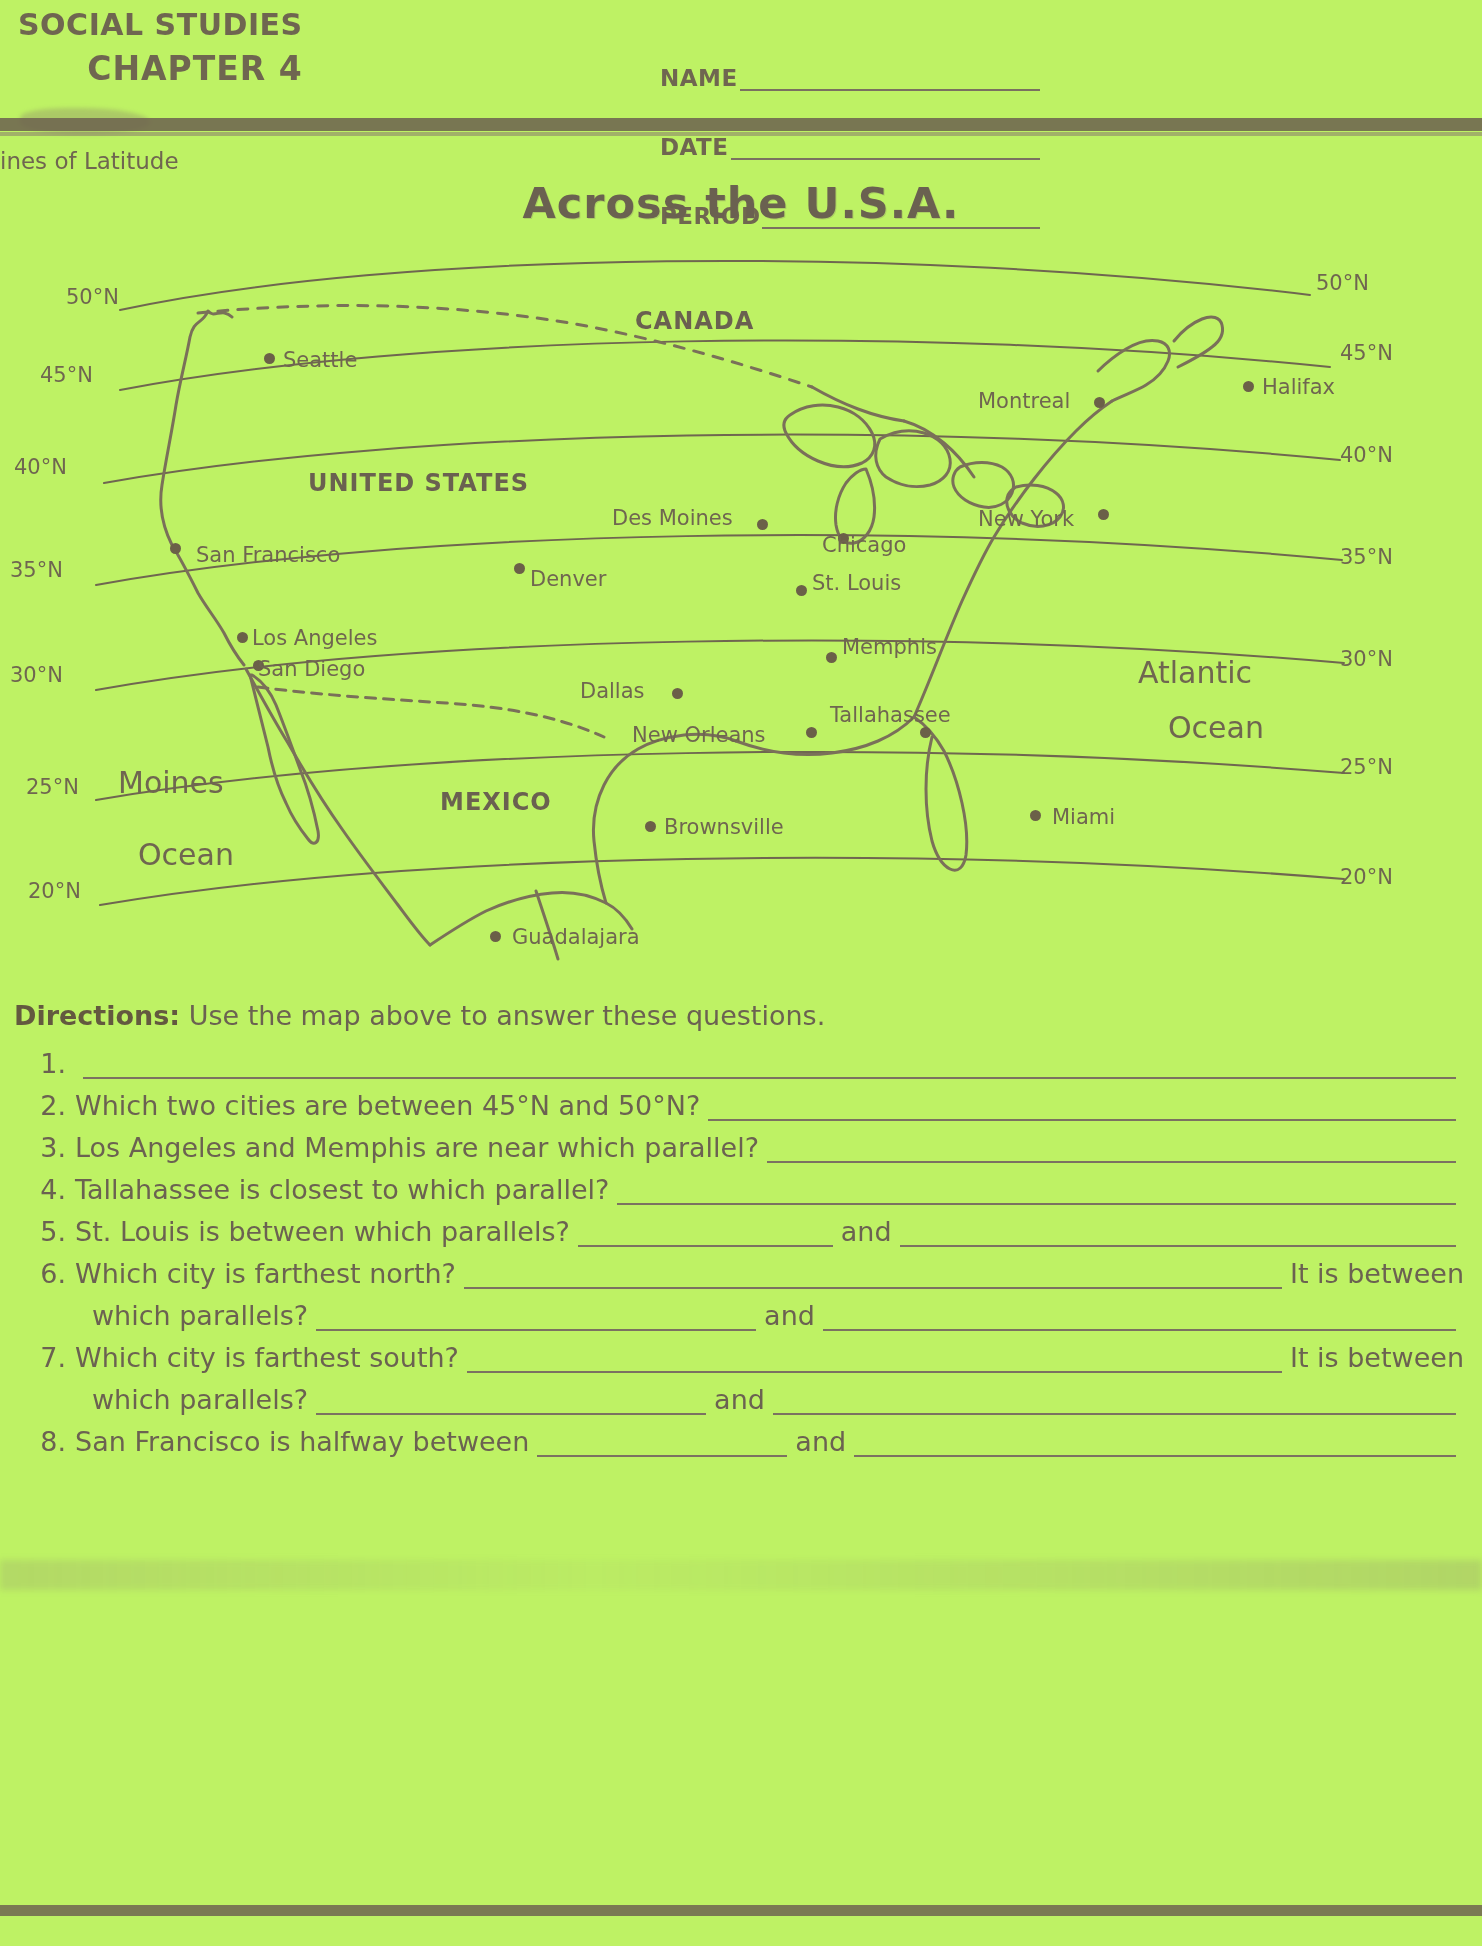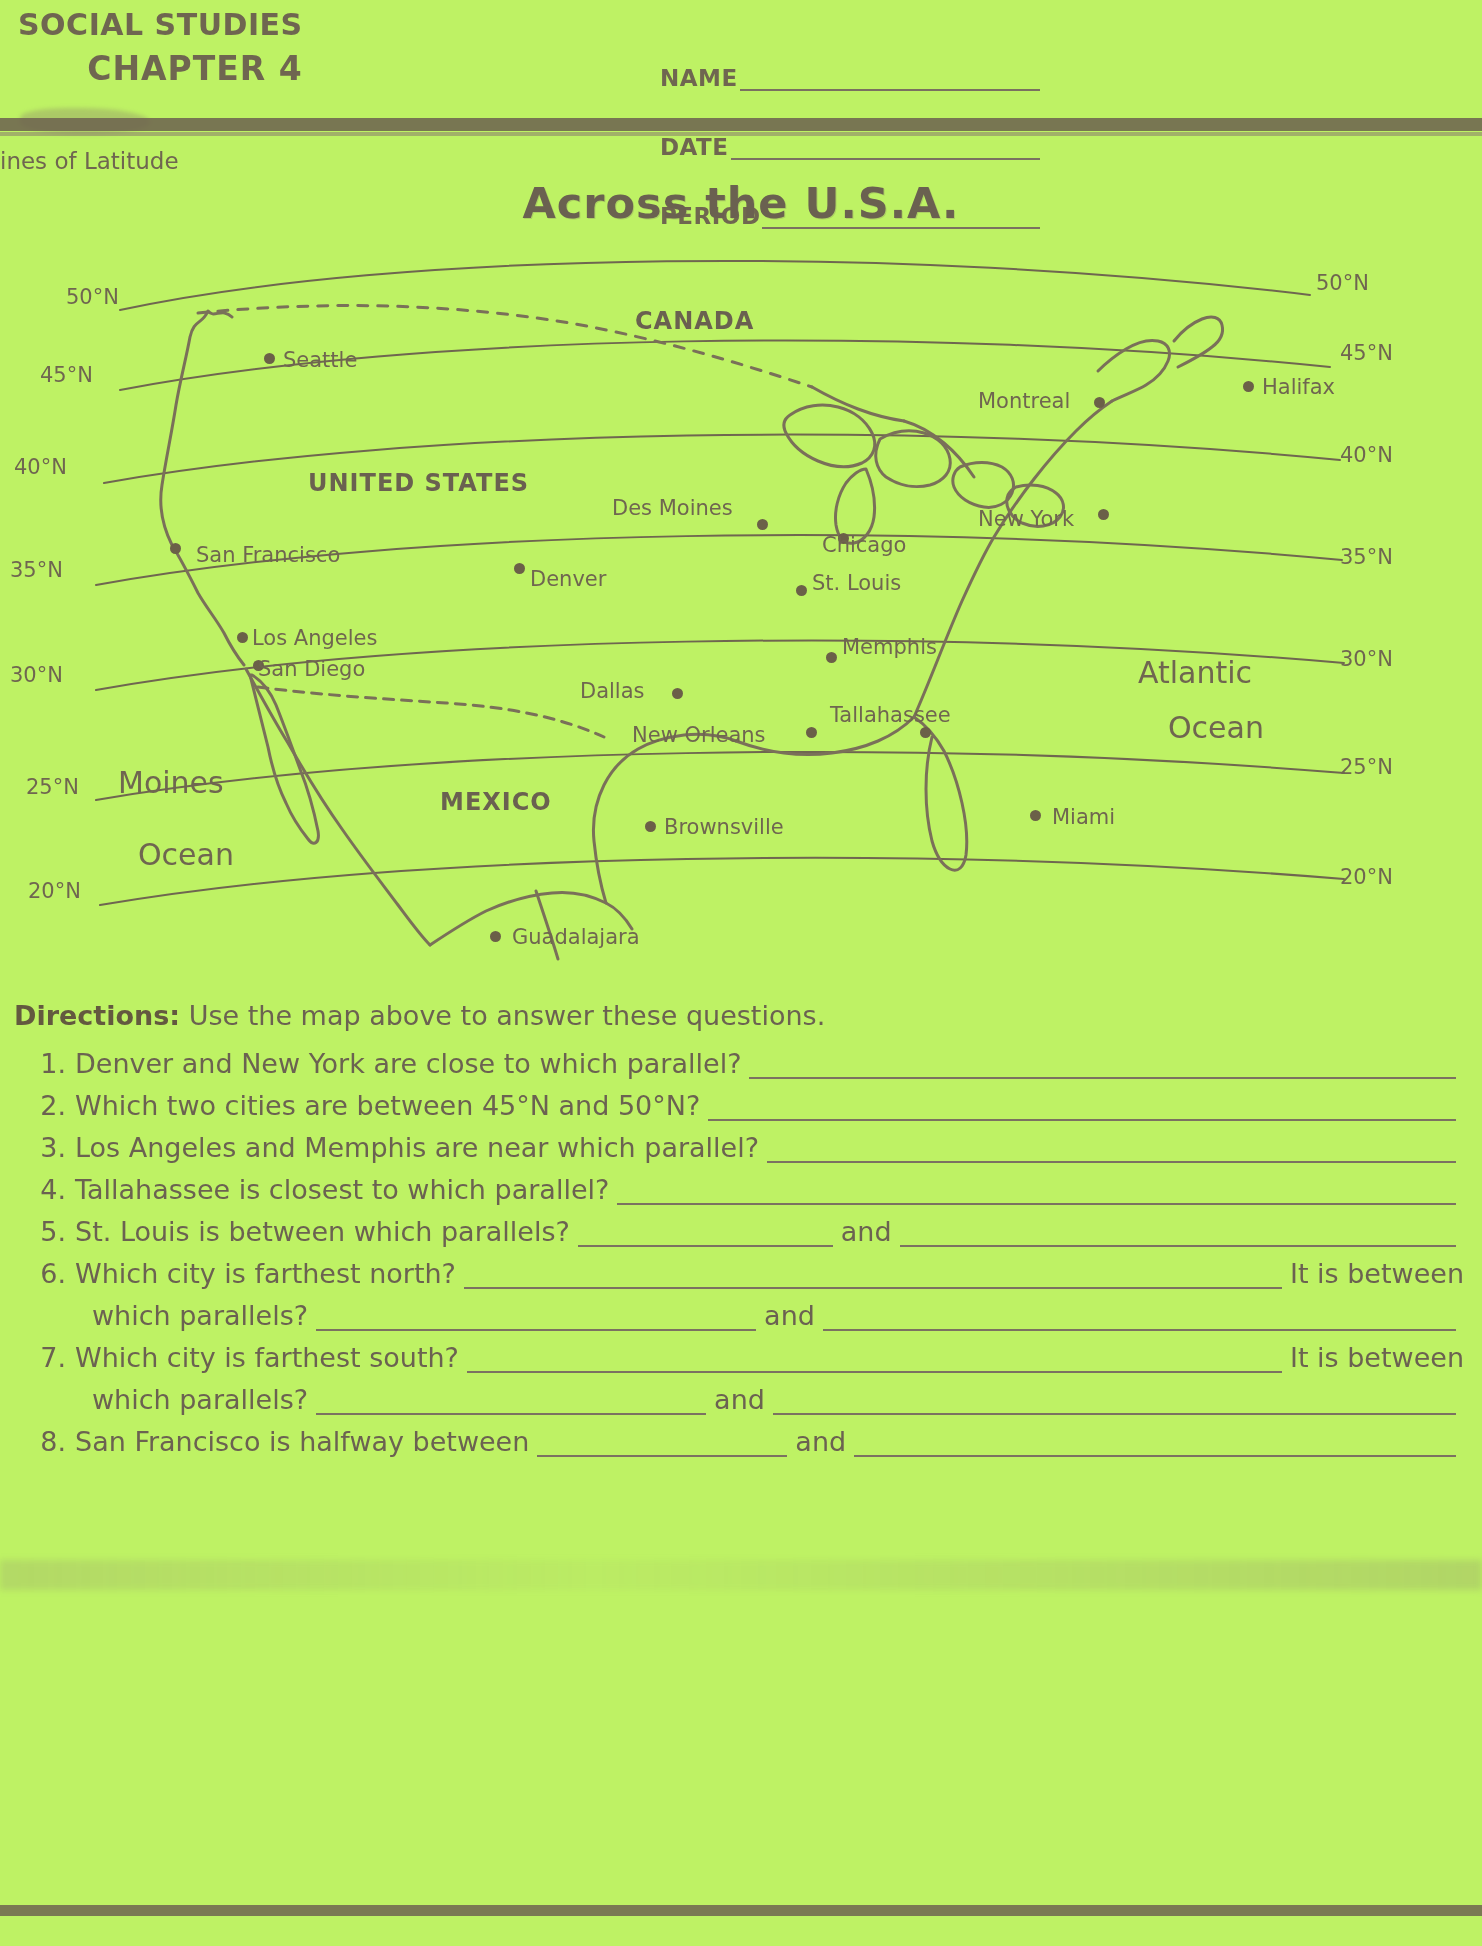--- a/index.html
+++ b/index.html
@@ -374,21 +374,21 @@
     <div class="dot" style="left:264px; top:98px;"></div>
     <div class="place" style="left:283px; top:93px;">Seattle</div>
 
     <div class="dot" style="left:1094px; top:142px;"></div>
     <div class="place" style="left:978px; top:134px;">Montreal</div>
 
     <div class="dot" style="left:1243px; top:126px;"></div>
     <div class="place" style="left:1262px; top:120px;">Halifax</div>
 
     <div class="dot" style="left:757px; top:264px;"></div>
-    <div class="place" style="left:612px; top:241px;">Des Moines</div>
+    <div class="place" style="left:612px; top:251px;">Des Moines</div>
 
     <div class="dot" style="left:838px; top:278px;"></div>
     <div class="place" style="left:822px; top:278px;">Chicago</div>
 
     <div class="dot" style="left:1098px; top:254px;"></div>
     <div class="place" style="left:978px; top:252px;">New York</div>
 
     <div class="dot" style="left:170px; top:288px;"></div>
     <div class="place" style="left:196px; top:288px;">San Francisco</div>
 
@@ -427,21 +427,20 @@
   </div>
 
   <div class="directions">
     <b>Directions:</b><span> Use the map above to answer these questions.</span>
   </div>
 
   <div class="qlist">
 
     <div class="q">
       <span class="num">1.</span>
-      <span class="txt">Denver and New York are close to which parallel?</span>
       <span class="blank grow"></span>
     </div>
 
     <div class="q">
       <span class="num">2.</span>
       <span class="txt">Which two cities are between 45°N and 50°N?</span>
       <span class="blank grow"></span>
     </div>
 
     <div class="q">

